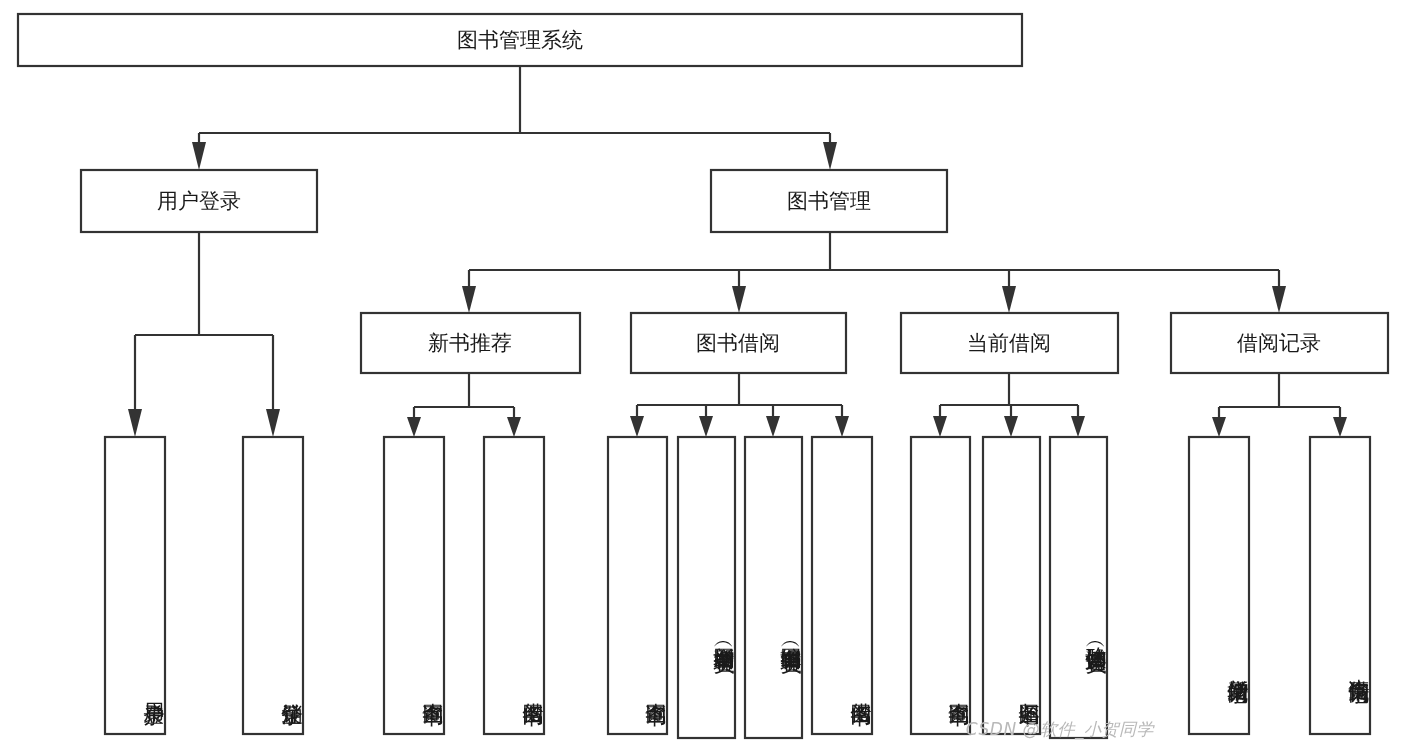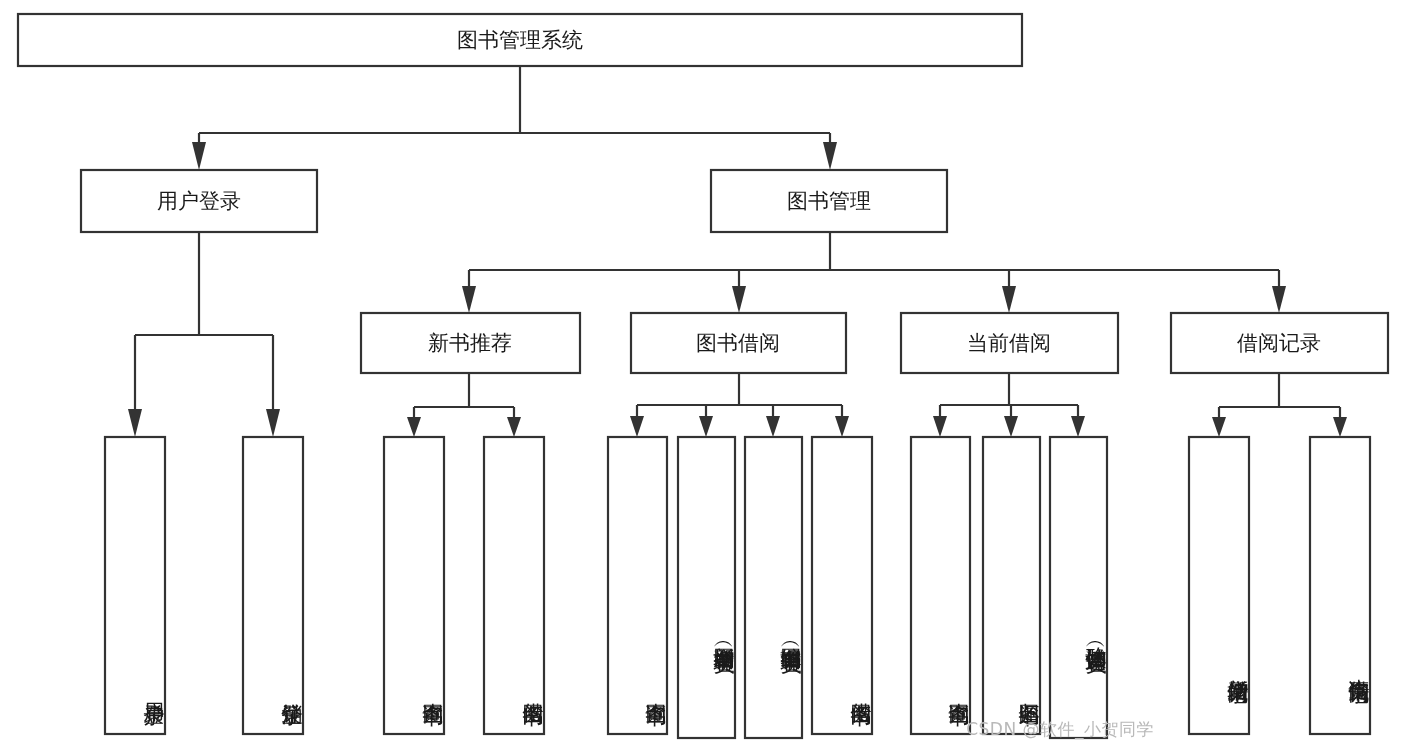--- a/index.html
+++ b/index.html
@@ -67,20 +67,21 @@
   }
   .watermark {
     position: absolute;
     right: 8px;
     bottom: 6px;
     font-family: "DejaVu Sans", "Liberation Sans", sans-serif;
     font-size: 17px;
     color: #b9b9b9;
     white-space: nowrap;
     letter-spacing: 0.5px;
+    font-style: italic;
   }
 </style>
 </head>
 <body>
 
 <div id="diagram-root">
 
   <svg id="flow-svg" viewBox="0 0 1405 747">
 
     <g>

